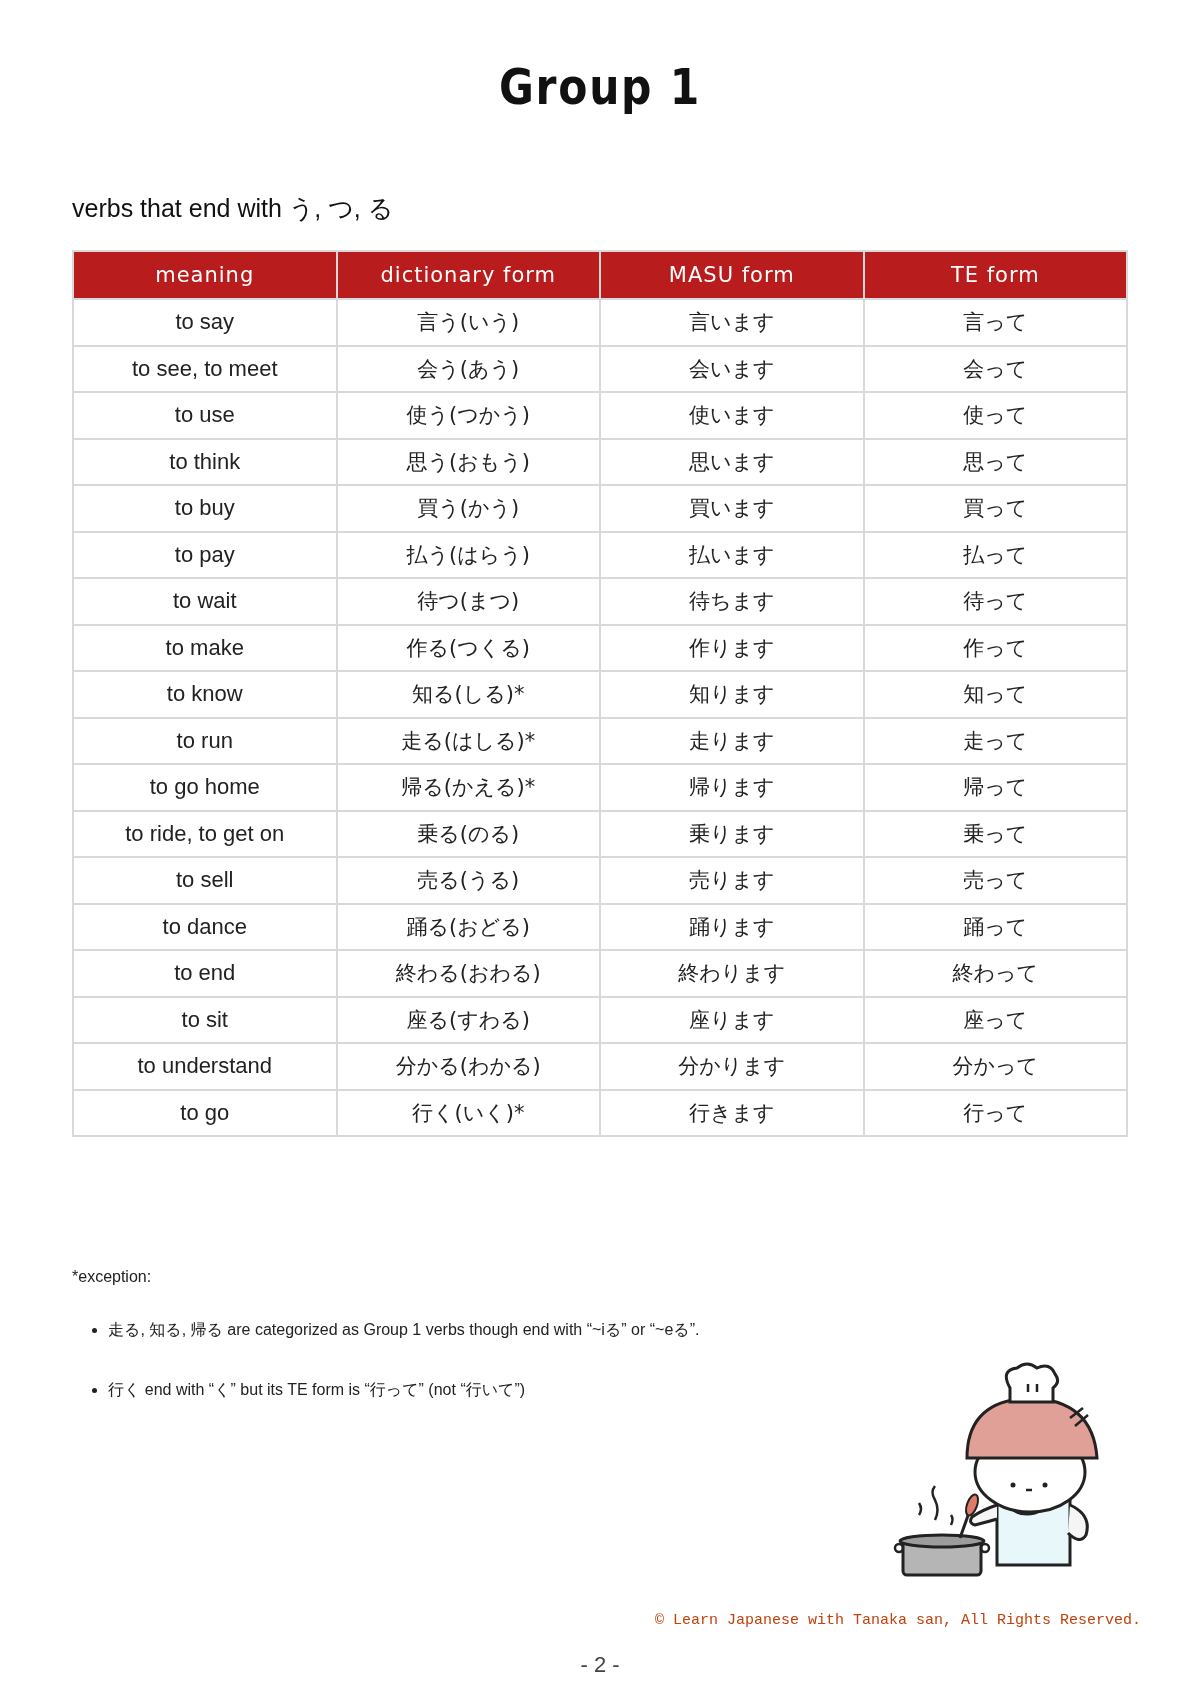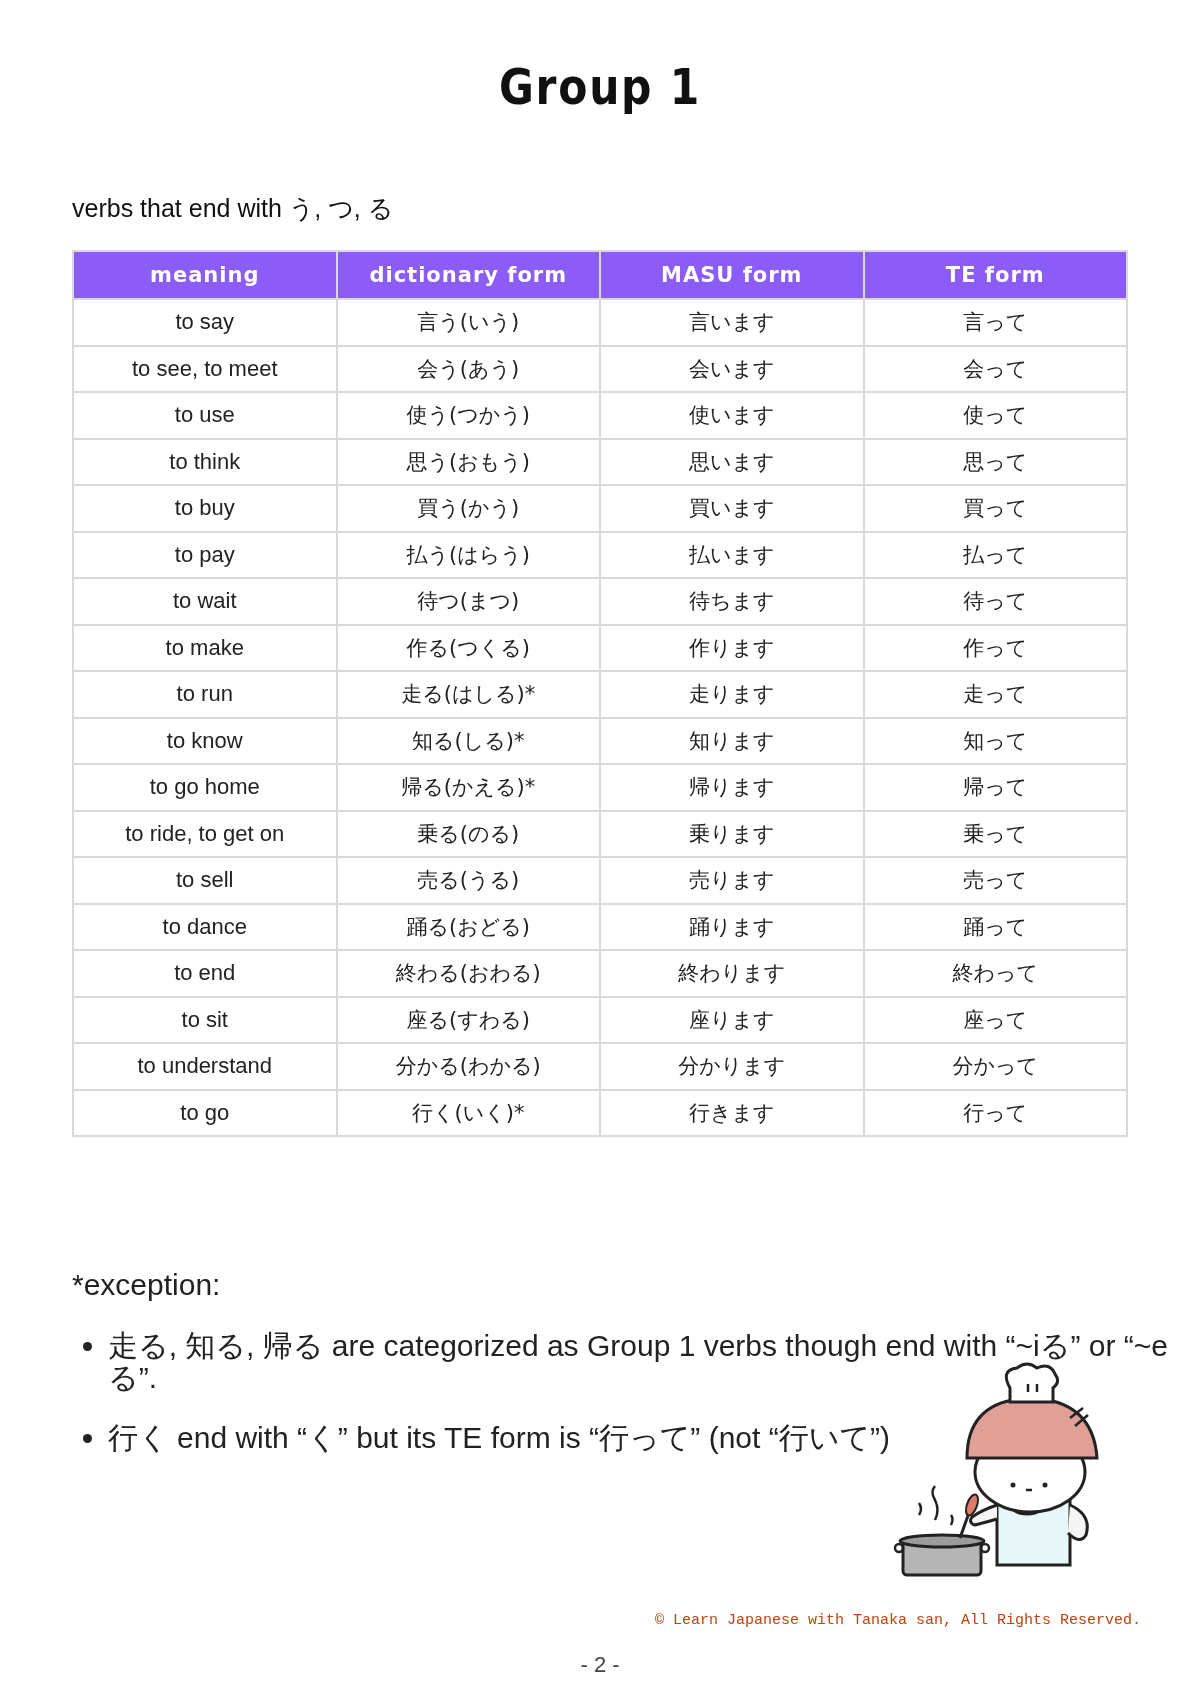--- a/index.html
+++ b/index.html
@@ -6,27 +6,27 @@
   body { width: 1200px; height: 1698px; position: relative; overflow: hidden;
          font-family: "DejaVu Sans", sans-serif; color: #222; }
   .title { position: absolute; top: 58px; left: 0; width: 1200px; text-align: center;
            font-family: "DejaVu Sans", sans-serif; font-size: 50px; font-weight: bold;
            letter-spacing: 2px; color: #111; transform: scaleX(0.85); }
   .subtitle { position: absolute; top: 192px; left: 72px; font-size: 25px; font-weight: normal;
               font-family: "Liberation Sans", sans-serif; color: #111; }
   table.verbs { position: absolute; top: 250px; left: 72px; width: 1056px;
                 border-collapse: collapse; table-layout: fixed; }
   table.verbs th, table.verbs td { border: 2px solid #d9d9d9; text-align: center; }
-  table.verbs th { background: #8b5cf6; color: #ffffff; height: 44px; font-weight: bold;
+  table.verbs th { background: #b91c1c; color: #ffffff; height: 44px; font-weight: normal;
                    font-size: 21px; font-family: "DejaVu Sans", sans-serif; letter-spacing: 1px; }
   table.verbs td { height: 44.5px; font-size: 21px; color: #222;
                    font-family: "DejaVu Sans", sans-serif; padding: 0; }
   table.verbs td.meaning { font-family: "Liberation Sans", sans-serif; font-size: 22px; }
   .notes { position: absolute; top: 1268px; left: 72px; font-family: "Liberation Sans", sans-serif;
-           font-size: 30px; color: #222; }
+           font-size: 16px; color: #222; }
   .notes .head { margin-bottom: 4px; }
   .notes ul { margin: 0; padding-left: 36px; }
   .notes li { line-height: 32px; margin-top: 28px; }
   .mascot { position: absolute; left: 885px; top: 1360px; width: 240px; height: 230px; }
   .copyright { position: absolute; top: 1612px; right: 59px; font-size: 15px; color: #c2410c;
                font-family: Liberation Mono, monospace; }
   .page-num { position: absolute; top: 1652px; left: 0; width: 1200px; text-align: center;
               font-size: 22px; color: #444; font-family: "Liberation Sans", sans-serif; }
 </style>
 </head>
@@ -87,30 +87,30 @@
         <td>待ちます</td>
         <td>待って</td>
       </tr>
       <tr>
         <td class="meaning">to make</td>
         <td>作る(つくる)</td>
         <td>作ります</td>
         <td>作って</td>
       </tr>
       <tr>
+        <td class="meaning">to know</td>
+        <td>知る(しる)*</td>
+        <td>知ります</td>
+        <td>知って</td>
+      </tr>
+      <tr>
         <td class="meaning">to run</td>
         <td>走る(はしる)*</td>
         <td>走ります</td>
         <td>走って</td>
-      </tr>
-      <tr>
-        <td class="meaning">to know</td>
-        <td>知る(しる)*</td>
-        <td>知ります</td>
-        <td>知って</td>
       </tr>
       <tr>
         <td class="meaning">to go home</td>
         <td>帰る(かえる)*</td>
         <td>帰ります</td>
         <td>帰って</td>
       </tr>
       <tr>
         <td class="meaning">to ride, to get on</td>
         <td>乗る(のる)</td>

